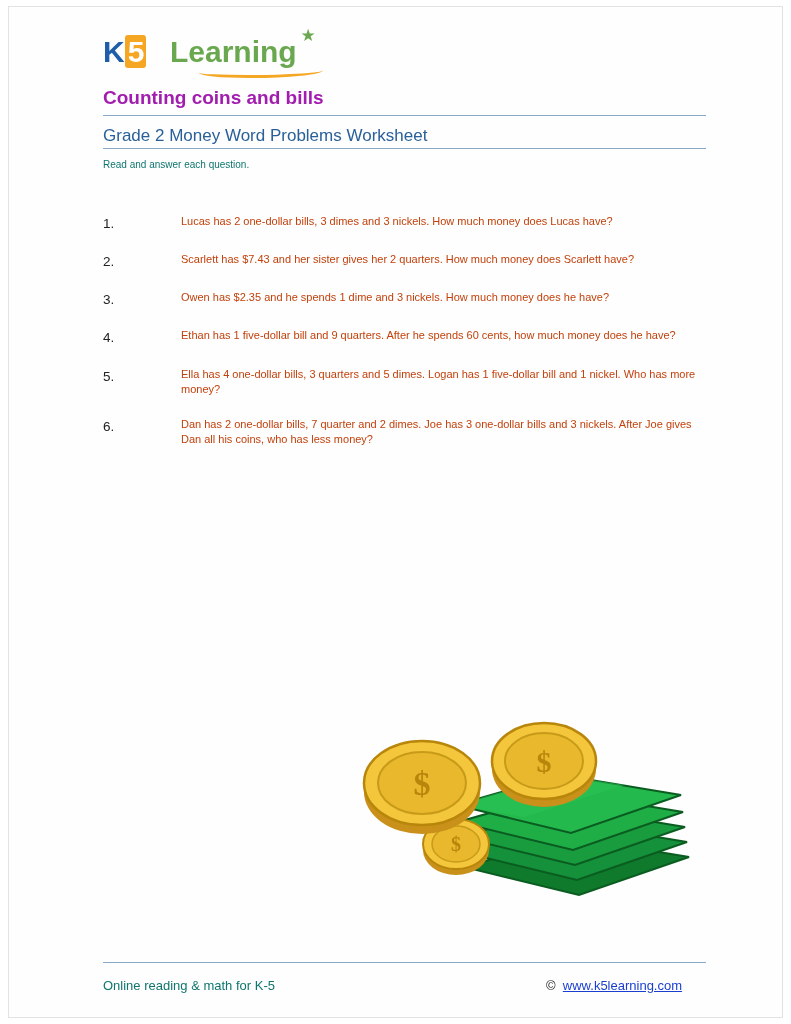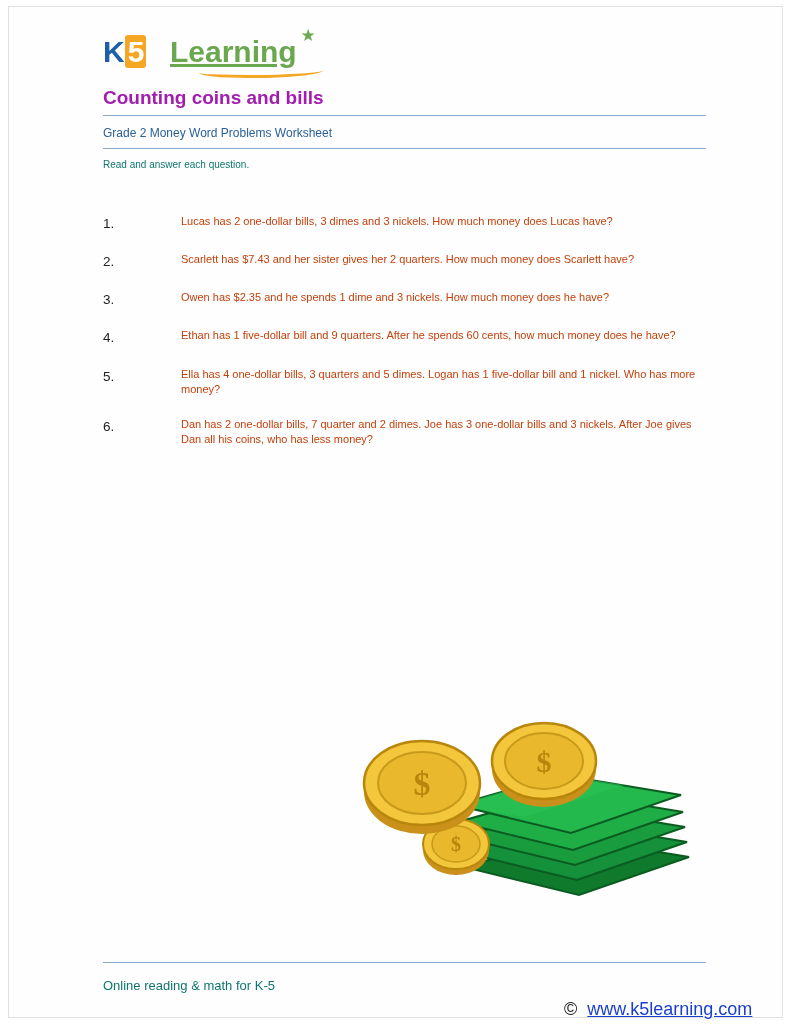--- a/index.html
+++ b/index.html
@@ -60,21 +60,20 @@
   }
   .logo-learning {
     position: absolute;
     left: 67px;
     top: 12px;
     font-size: 30px;
     font-weight: bold;
     color: #6aa84f;
     font-family: "Liberation Sans", sans-serif;
     line-height: 1;
-    text-decoration: underline;
   }
   .logo-star {
     position: absolute;
     left: 196px;
     top: 2px;
     width: 18px;
     height: 18px;
     color: #6aa84f;
     font-size: 17px;
     line-height: 18px;
@@ -104,21 +103,21 @@
     left: 94px;
     top: 108px;
     width: 603px;
     height: 1px;
     background: #8aa9c9;
   }
   .subtitle {
     position: absolute;
     left: 94px;
     top: 119px;
-    font-size: 12px;
+    font-size: 17px;
     color: #2a6099;
   }
   .rule-sub {
     position: absolute;
     left: 94px;
     top: 141px;
     width: 603px;
     height: 1px;
     background: #8aa9c9;
   }
@@ -177,25 +176,24 @@
   }
   .footer-left {
     position: absolute;
     left: 94px;
     top: 971px;
     font-size: 13px;
     color: #0f766e;
   }
   .footer-right {
     position: absolute;
-    left: 555px;
+    left: 537px;
     top: 971px;
-    font-size: 18px;
+    font-size: 13px;
     color: #222222;
-    margin-top: 21px;
   }
   .footer-right a {
     color: #1a3fd0;
     text-decoration: underline;
   }
 </style>
 </head>
 <body>
 
 <div class="page">

